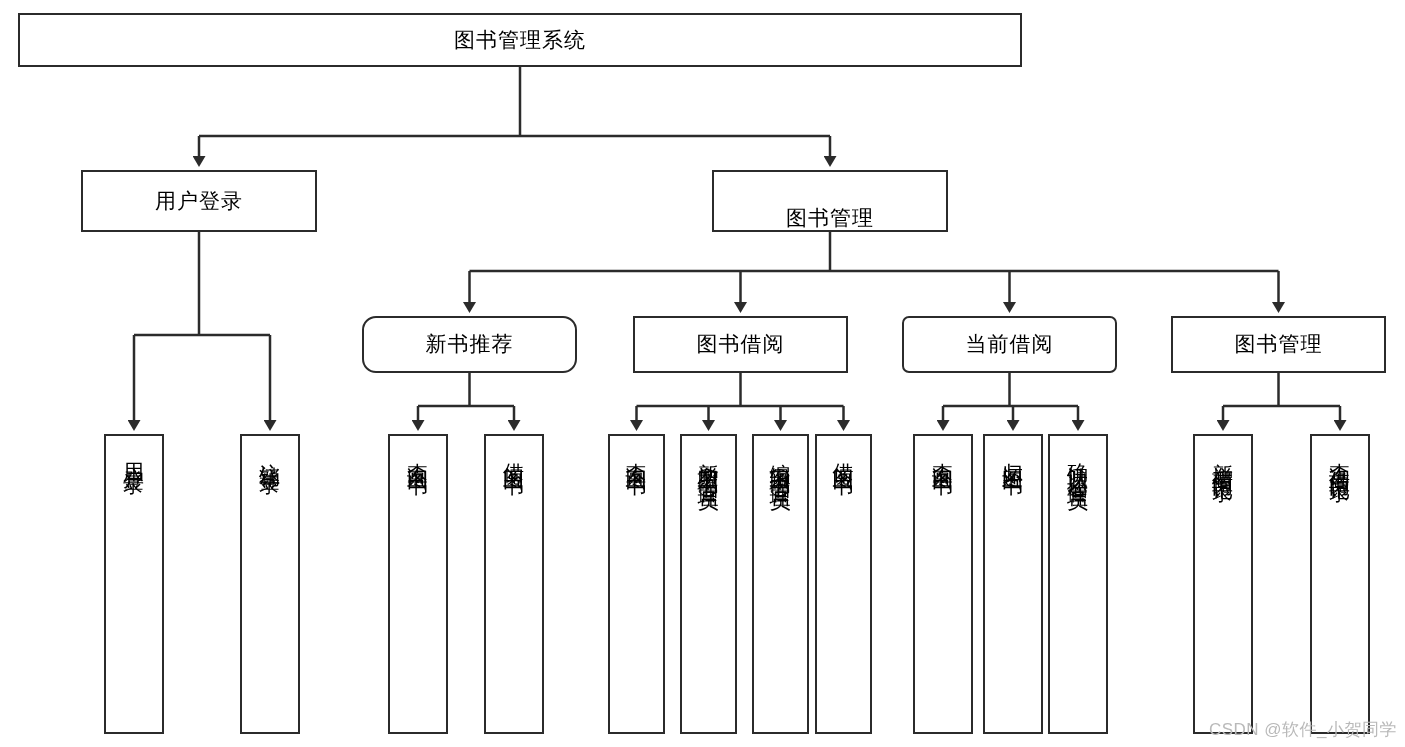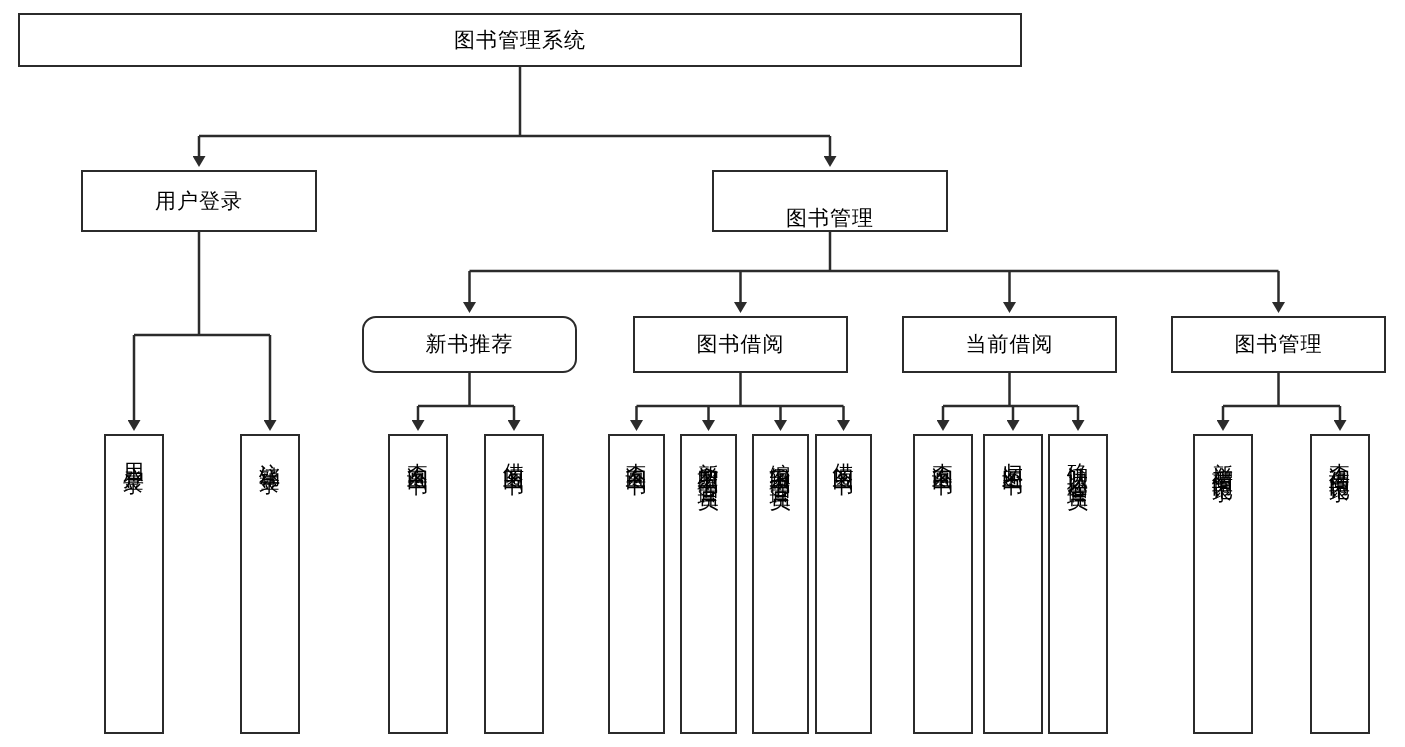--- a/index.html
+++ b/index.html
@@ -69,21 +69,21 @@
       </div>
       <div class="node h" style="left: 712px; top: 170px; width: 236px; height: 62px; align-items: flex-end;">
         <span class="lbl">图书管理</span>
       </div>
       <div class="node h" style="left: 362px; top: 316px; width: 215px; height: 57px; border-radius: 14px;">
         <span class="lbl">新书推荐</span>
       </div>
       <div class="node h" style="left: 633px; top: 316px; width: 215px; height: 57px;">
         <span class="lbl">图书借阅</span>
       </div>
-      <div class="node h" style="left: 902px; top: 316px; width: 215px; height: 57px;">
+      <div class="node h" style="left: 902px; top: 316px; width: 215px; height: 57px; border-radius: 7px;">
         <span class="lbl">当前借阅</span>
       </div>
       <div class="node h" style="left: 1171px; top: 316px; width: 215px; height: 57px;">
         <span class="lbl">图书管理</span>
       </div>
       <div class="node v" style="left: 104px; top: 434px; width: 60px; height: 300px;">
         <span class="lbl">用户登录</span>
       </div>
       <div class="node v" style="left: 240px; top: 434px; width: 60px; height: 300px;">
         <span class="lbl">注销登录</span>
@@ -116,13 +116,14 @@
         <span class="lbl">确认归还（管理员）</span>
       </div>
       <div class="node v" style="left: 1193px; top: 434px; width: 60px; height: 300px;">
         <span class="lbl">新增借阅记录</span>
       </div>
       <div class="node v" style="left: 1310px; top: 434px; width: 60px; height: 300px;">
         <span class="lbl">查询借阅记录</span>
       </div>
     </div>
 
+  <div class="wm">CSDN @软件_小贺同学</div>
 </div>
 
 </body></html>

